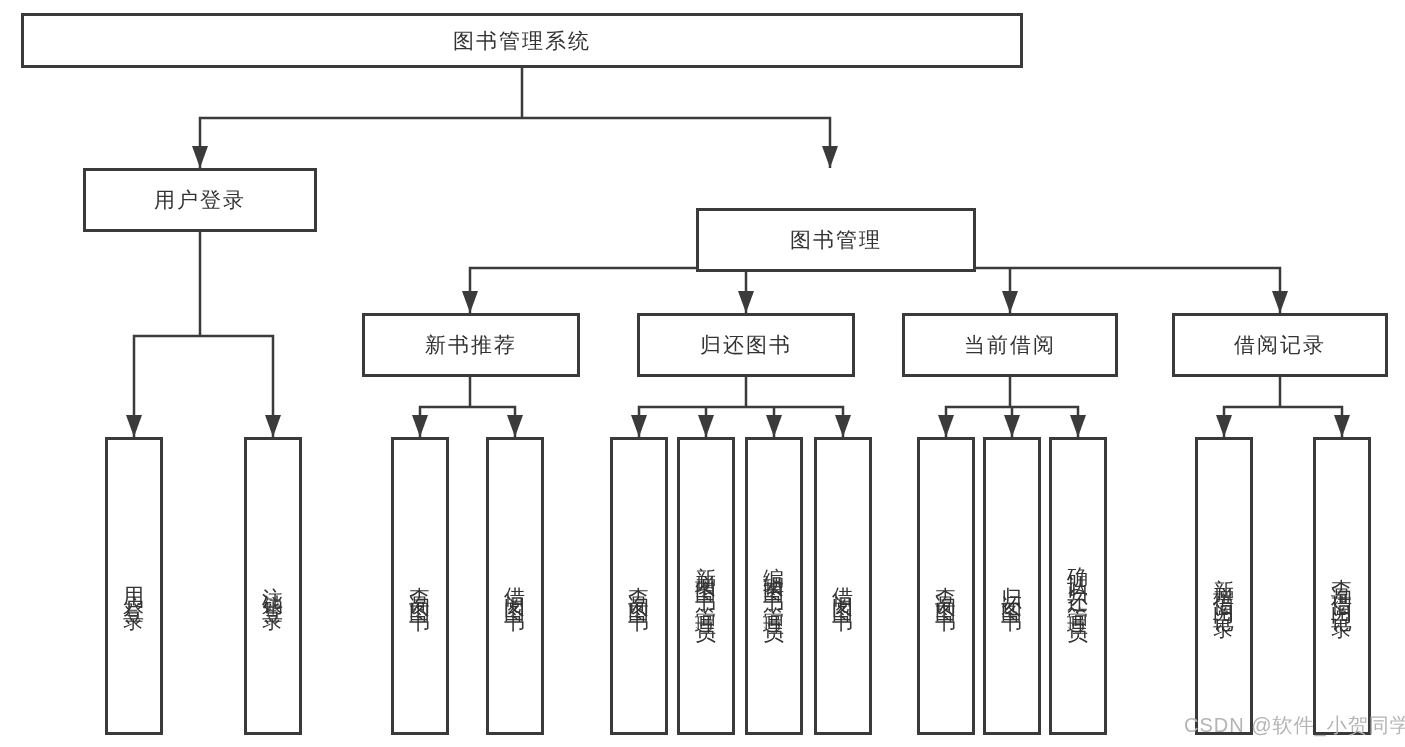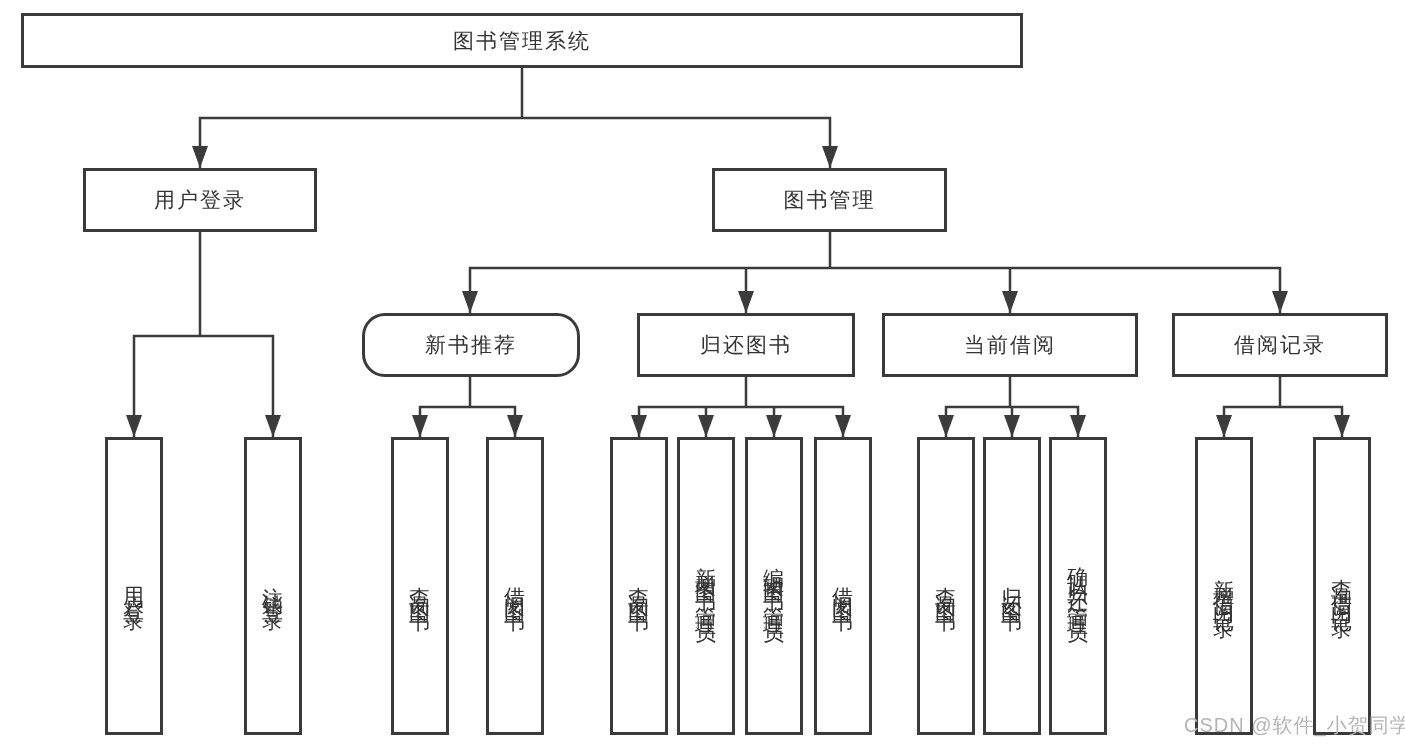--- a/index.html
+++ b/index.html
@@ -100,31 +100,31 @@
     </g>
   </svg>
 
   <div class="box h root">
     <span class="label">图书管理系统</span>
   </div>
 
   <div class="box h lvl2" style="left:83px;width:234px;">
     <span class="label">用户登录</span>
   </div>
-  <div class="box h lvl2" style="left:712px;width:235px;">
+  <div class="box h lvl2" style="left:696px;width:280px;margin-top:40px;">
     <span class="label">图书管理</span>
   </div>
 
-  <div class="box h lvl3" style="left:362px;width:218px;border-radius:23px;">
+  <div class="box h lvl3" style="left:362px;width:218px;">
     <span class="label">新书推荐</span>
   </div>
   <div class="box h lvl3" style="left:637px;width:218px;">
     <span class="label">归还图书</span>
   </div>
-  <div class="box h lvl3" style="left:882px;width:256px;justify-content:center;">
+  <div class="box h lvl3" style="left:902px;width:216px;justify-content:center;">
     <span class="label">当前借阅</span>
   </div>
   <div class="box h lvl3" style="left:1172px;width:216px;">
     <span class="label">借阅记录</span>
   </div>
 
   <div class="box leaf" style="left:105px;">
     <span class="label">用户登录</span>
   </div>
   <div class="box leaf" style="left:244px;">

